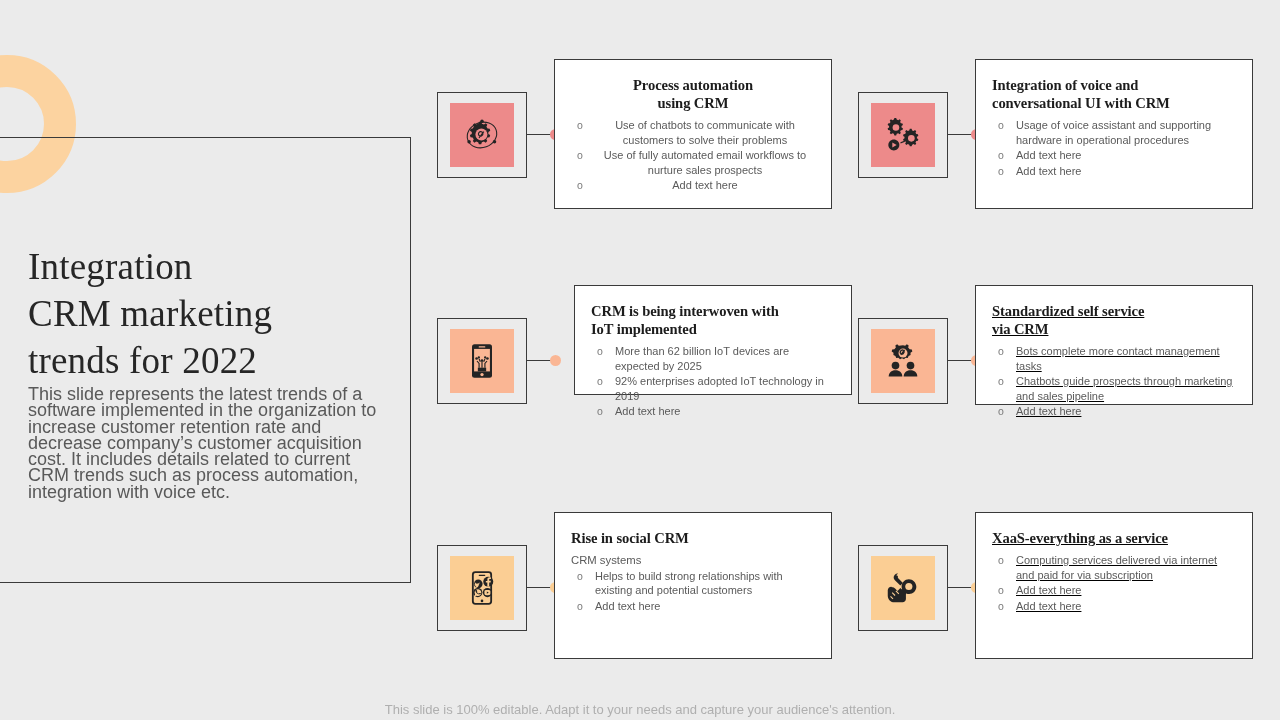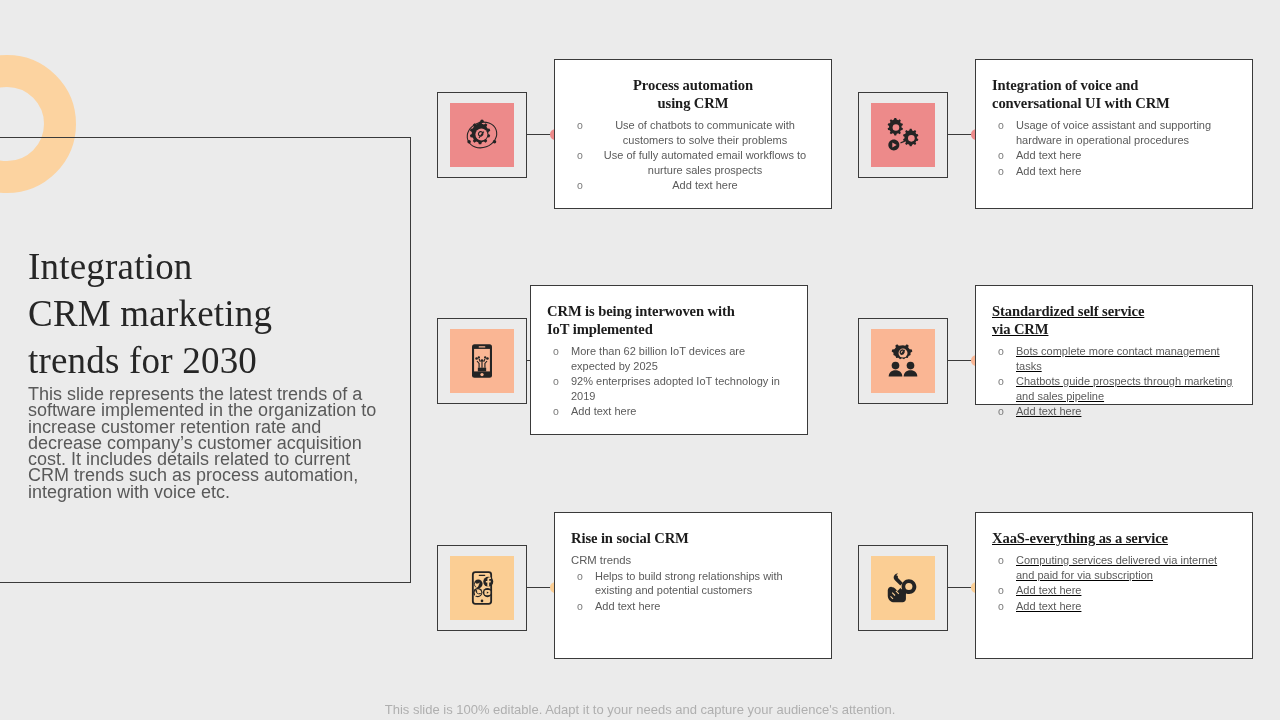--- a/index.html
+++ b/index.html
@@ -82,21 +82,21 @@
 <div class="slide">
 
   <div class="ring"></div>
   <div class="bracket-h"></div>
   <div class="bracket-v"></div>
   <div class="bracket-b"></div>
 
   <div class="title">
     <div>Integration</div>
     <div>CRM marketing</div>
-    <div>trends for 2030</div>
+    <div>trends for 2022</div>
   </div>
   <div class="subtitle">This slide represents the latest trends of a software implemented in the organization to increase customer retention rate and decrease company’s customer acquisition cost. It includes details related to current CRM trends such as process automation, integration with voice etc.</div>
 
   <div class="tile" style="left:437px;top:92px;">
     <div class="tile-inner" style="background:#ED8A8A;">
       <svg viewBox="0 0 48 48">
         <g fill="none" stroke="#242424" stroke-width="1.3">
           <ellipse cx="24" cy="24" rx="18" ry="15" transform="rotate(-20 24 24)"></ellipse>
         </g>
         <circle cx="24" cy="7.5" r="2.1" fill="#242424"></circle>
@@ -168,21 +168,21 @@
           <circle cx="30.5" cy="21" r="1.6"></circle>
             <circle cx="20.2" cy="19.8" r="1.4"></circle>
           <circle cx="27.8" cy="19.8" r="1.4"></circle>
         </g>
       </svg>
     </div>
   </div>
   <div class="stub" style="left:527px;top:360px;width:33px;"></div>
   <div class="dot" style="left:550px;top:355px;background:#FAB694;"></div>
 
-  <div class="card" style="left:530px;top:285px;height:150px;">
+  <div class="card" style="left:574px;top:285px;height:110px;">
     <h3>
       <span>CRM is being interwoven with</span><br>
       <span>IoT implemented</span>
     </h3>
     <ul class="bul">
       <li>More than 62 billion IoT devices are expected by 2025</li>
       <li>92% enterprises adopted IoT technology in 2019</li>
       <li>Add text here</li>
     </ul>
   </div>
@@ -230,21 +230,21 @@
         <circle cx="30.5" cy="29.5" r="5.5" fill="#242424"></circle>
         <path fill="#FBCE94" d="M34 27.7c-.1-.6-.4-1-.9-1.1-.9-.2-2.6-.2-2.6-.2s-1.7 0-2.6.2c-.5.1-.8.5-.9 1.1-.1.8-.1 1.8-.1 1.8s0 1 .1 1.8c.1.6.4 1 .9 1.1.9.2 2.6.2 2.6.2s1.7 0 2.6-.2c.5-.1.8-.5.9-1.1.1-.8.1-1.8.1-1.8s0-1-.1-1.8zm-4.2 3.1v-2.7l2.3 1.4z"></path>
       </svg>
     </div>
   </div>
   <div class="stub" style="left:527px;top:587px;width:33px;"></div>
   <div class="dot" style="left:550px;top:582px;background:#FBCE94;"></div>
 
   <div class="card" style="left:554px;top:512px;height:147px;">
     <h3>Rise in social CRM</h3>
-    <p class="plain">CRM trends</p>
+    <p class="plain">CRM systems</p>
     <ul class="bul">
       <li>Helps to build strong relationships with existing and potential customers</li>
       <li>Add text here</li>
     </ul>
   </div>
 
   <div class="tile" style="left:858px;top:545px;">
     <div class="tile-inner" style="background:#FBCE94;">
       <svg viewBox="0 0 48 48">
         <path fill="#242424" d="M31 13.5c-4.8 0-8.7 3.9-8.7 8.7 0 1.2.2 2.3.7 3.3l-2.4 2.4 5 5 2.4-2.4c1 .4 2.1.7 3.3.7 4.8 0 8.7-3.9 8.7-8.7 0-4.8-4.2-9-9-9z"></path>

